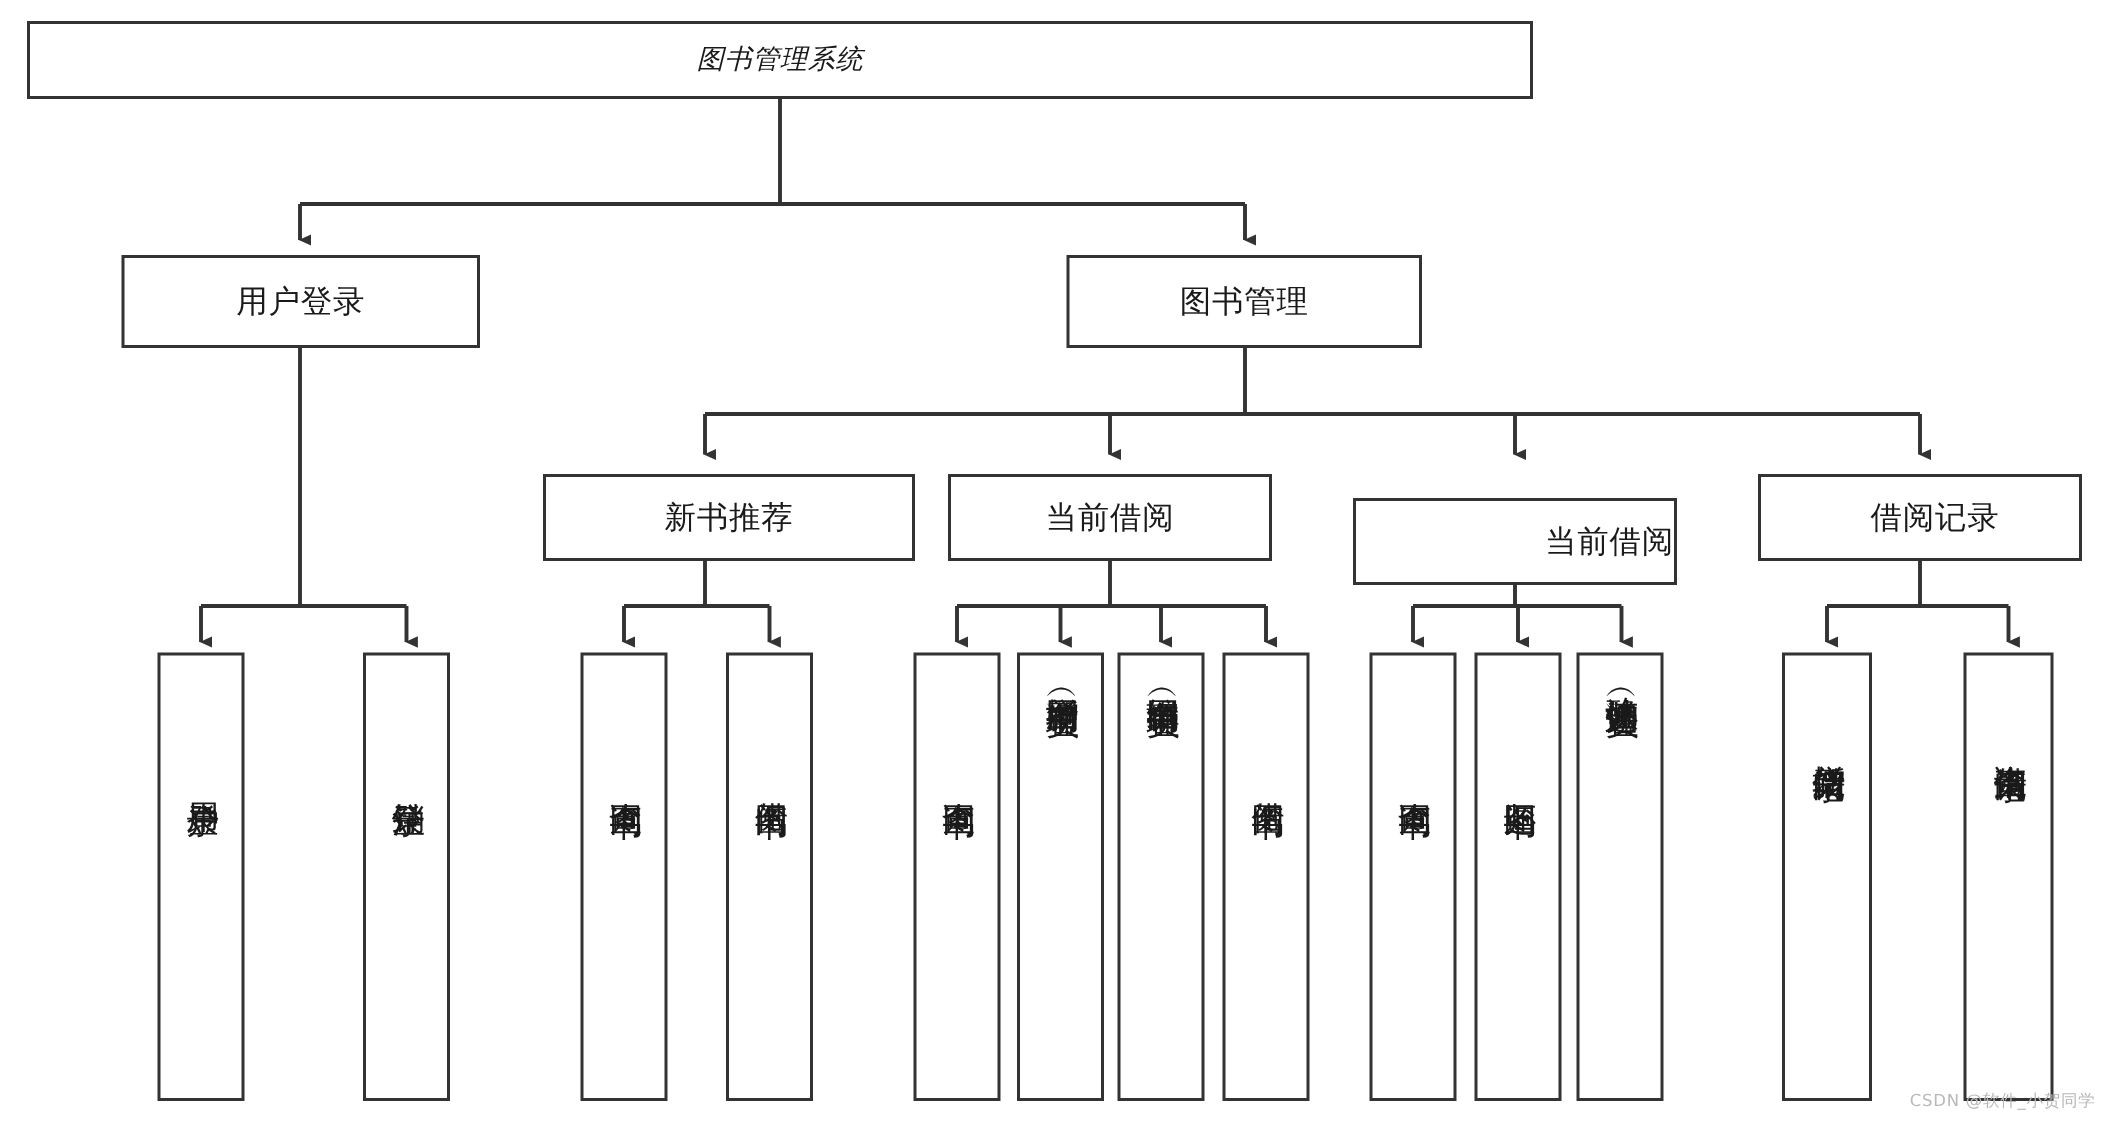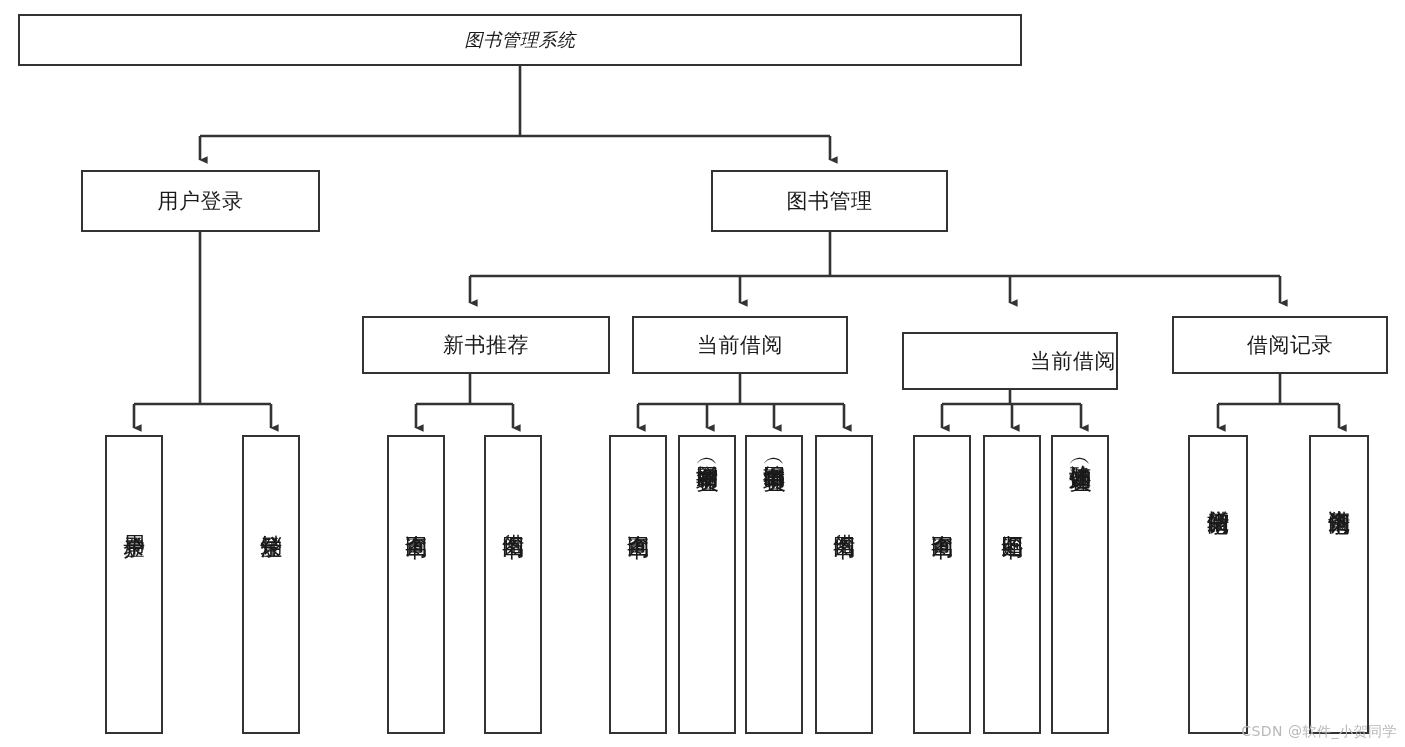--- a/index.html
+++ b/index.html
@@ -61,21 +61,21 @@
   .node.leaf.mid .label {
     margin-top: 70px;
   }
   .node.leaf.mid2 .label {
     margin-top: 45px;
   }
   .watermark {
     position: absolute;
     right: 8px;
     bottom: 6px;
-    font-size: 14px;
+    font-size: 11px;
     color: #b9b9b9;
     letter-spacing: 0.5px;
     white-space: nowrap;
   }
 </style>
 </head>
 <body>
 
 <div id="canvas">
 

